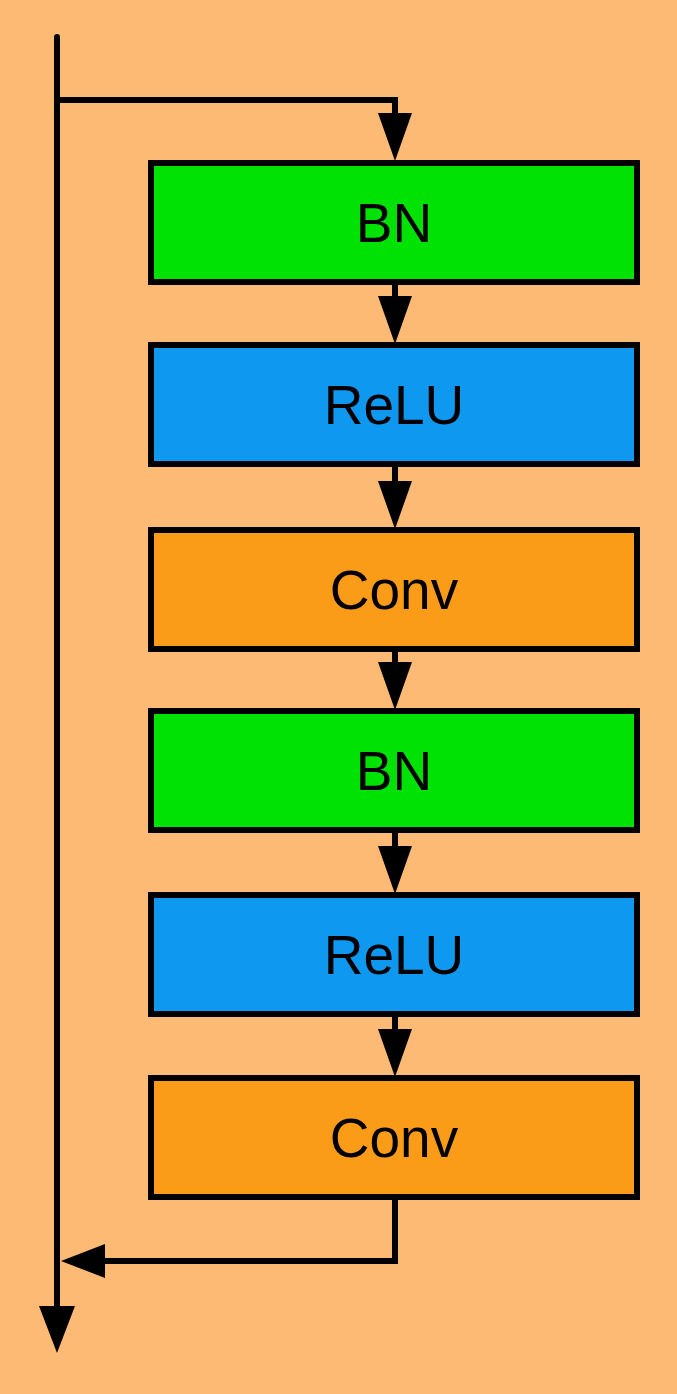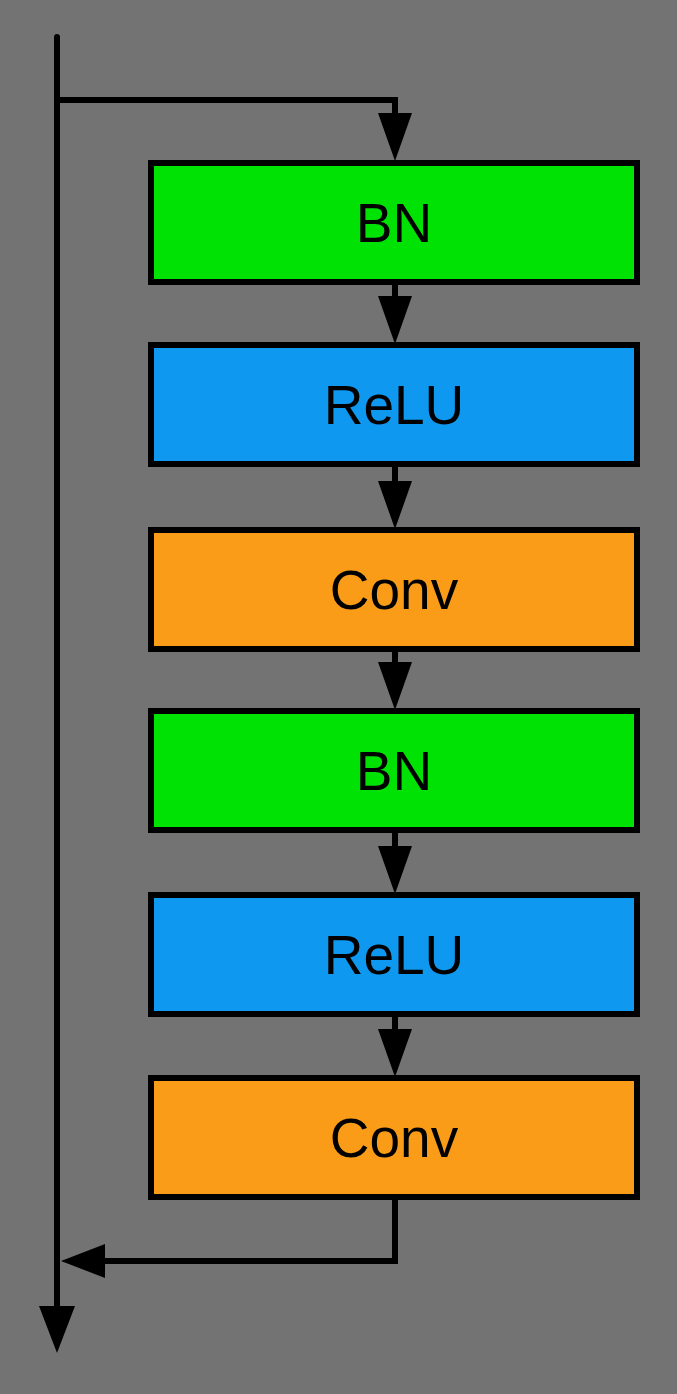--- a/index.html
+++ b/index.html
@@ -4,21 +4,21 @@
 <style>
   html, body {
     margin: 0;
     padding: 0;
     background: #ffffff;
   }
   .canvas {
     position: relative;
     width: 677px;
     height: 1394px;
-    background: #737373;
+    background: #fdba74;
     overflow: hidden;
   }
   svg { display: block; }
   .connector {
     stroke: #000000;
     stroke-width: 6;
     fill: none;
   }
   .connector-round {
     stroke: #000000;

